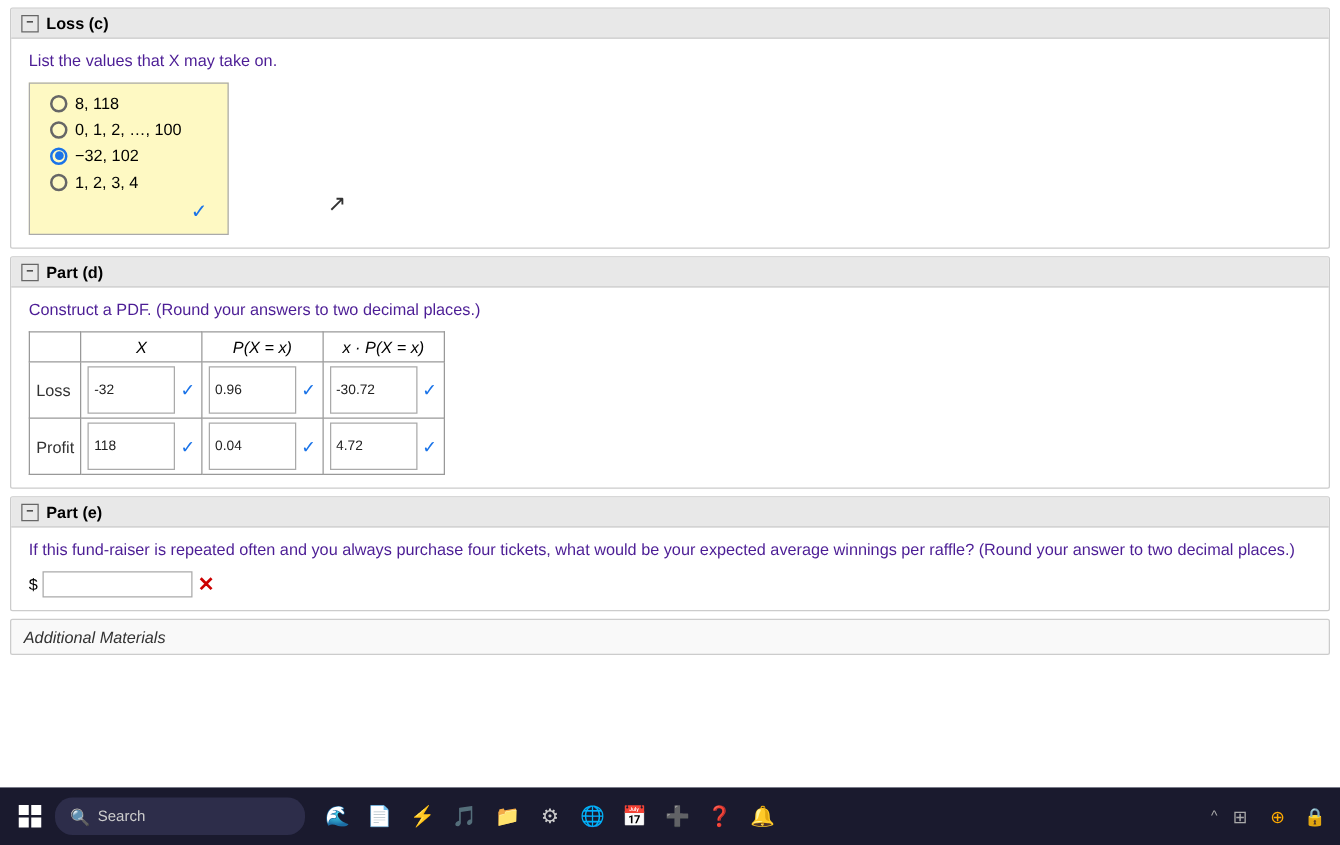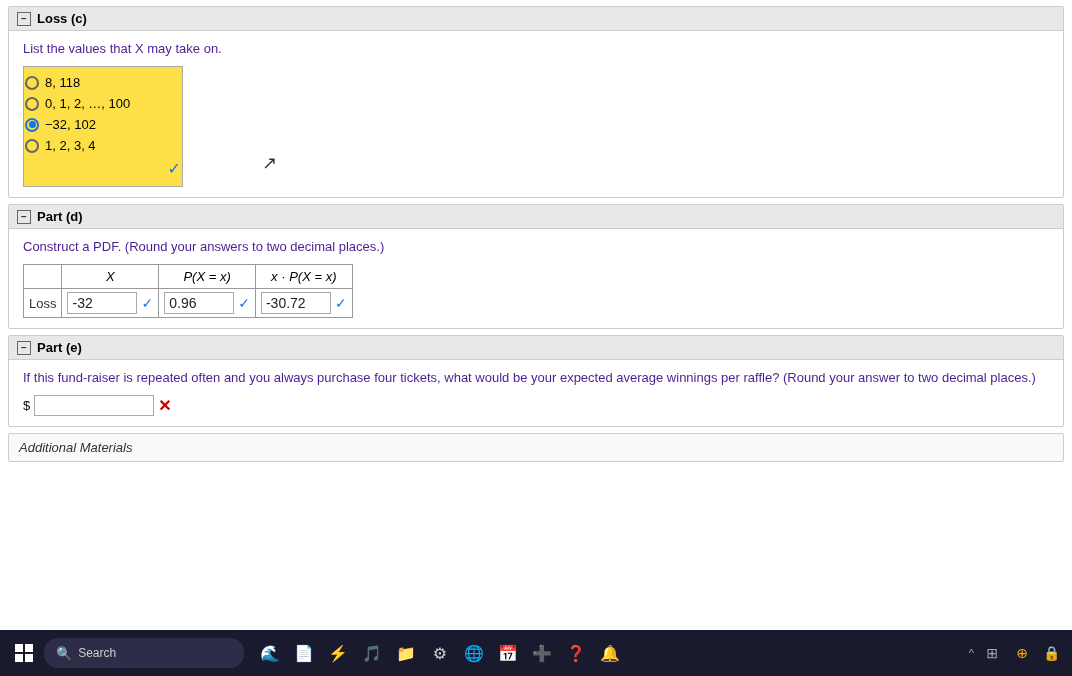--- a/index.html
+++ b/index.html
@@ -60,22 +60,22 @@
     .part-question {
       margin-bottom: 10px;
       font-size: 13px;
       color: #4c1d95;
     }
 
     
     .radio-group {
       border: 1px solid #aaa;
       display: inline-block;
-      padding: 8px 1px;
-      background: #fde047;
+      padding: 8px 16px;
+      background: #fef9c3;
       min-width: 160px;
     }
 
     .radio-option {
       display: flex;
       align-items: center;
       margin-bottom: 6px;
       gap: 6px;
       font-size: 13px;
     }
@@ -142,22 +142,22 @@
 
     .row-label {
       font-size: 13px;
       padding-right: 8px;
       color: #333;
       margin-left: 36px;
     }
 
     .table-input {
       border: 1px solid #aaa;
-      padding: 2px 4px;
-      font-size: 14px;
+      padding: 12px 4px;
+      font-size: 11px;
       width: 70px;
       color: #222;
     }
 
     .cell-with-check {
       display: flex;
       align-items: center;
       gap: 4px;
     }
 
@@ -378,20 +378,41 @@
               </div>
             </td>
             <td>
               <div class="cell-with-check">
                 <input class="table-input" type="text" value="-30.72" style="">
                 <span class="small-check">✓</span>
               </div>
             </td>
           </tr>
 
+          <tr>
+            <td class="row-label">Profit</td>
+            <td>
+              <div class="cell-with-check">
+                <input class="table-input" type="text" value="118" style="">
+                <span class="small-check">✓</span>
+              </div>
+            </td>
+            <td>
+              <div class="cell-with-check">
+                <input class="table-input" type="text" value="0.04" style="">
+                <span class="small-check">✓</span>
+              </div>
+            </td>
+            <td>
+              <div class="cell-with-check">
+                <input class="table-input" type="text" value="4.72" style="">
+                <span class="small-check">✓</span>
+              </div>
+            </td>
+          </tr>
         </tbody>
       </table>
     </div>
   </div>
 
   <div class="part-section">
     <div class="part-header">
       <div class="part-header-icon">−</div>
       <span>Part (e)</span>
     </div>

